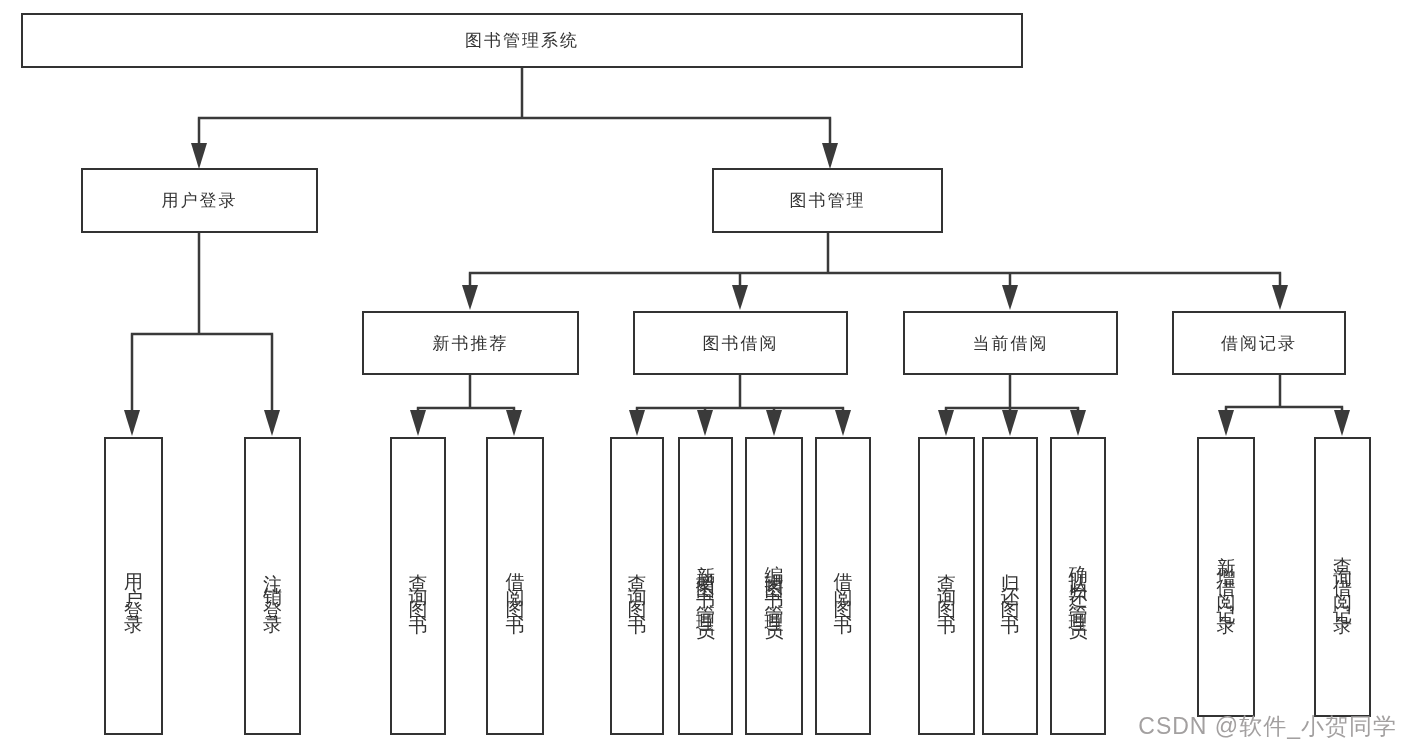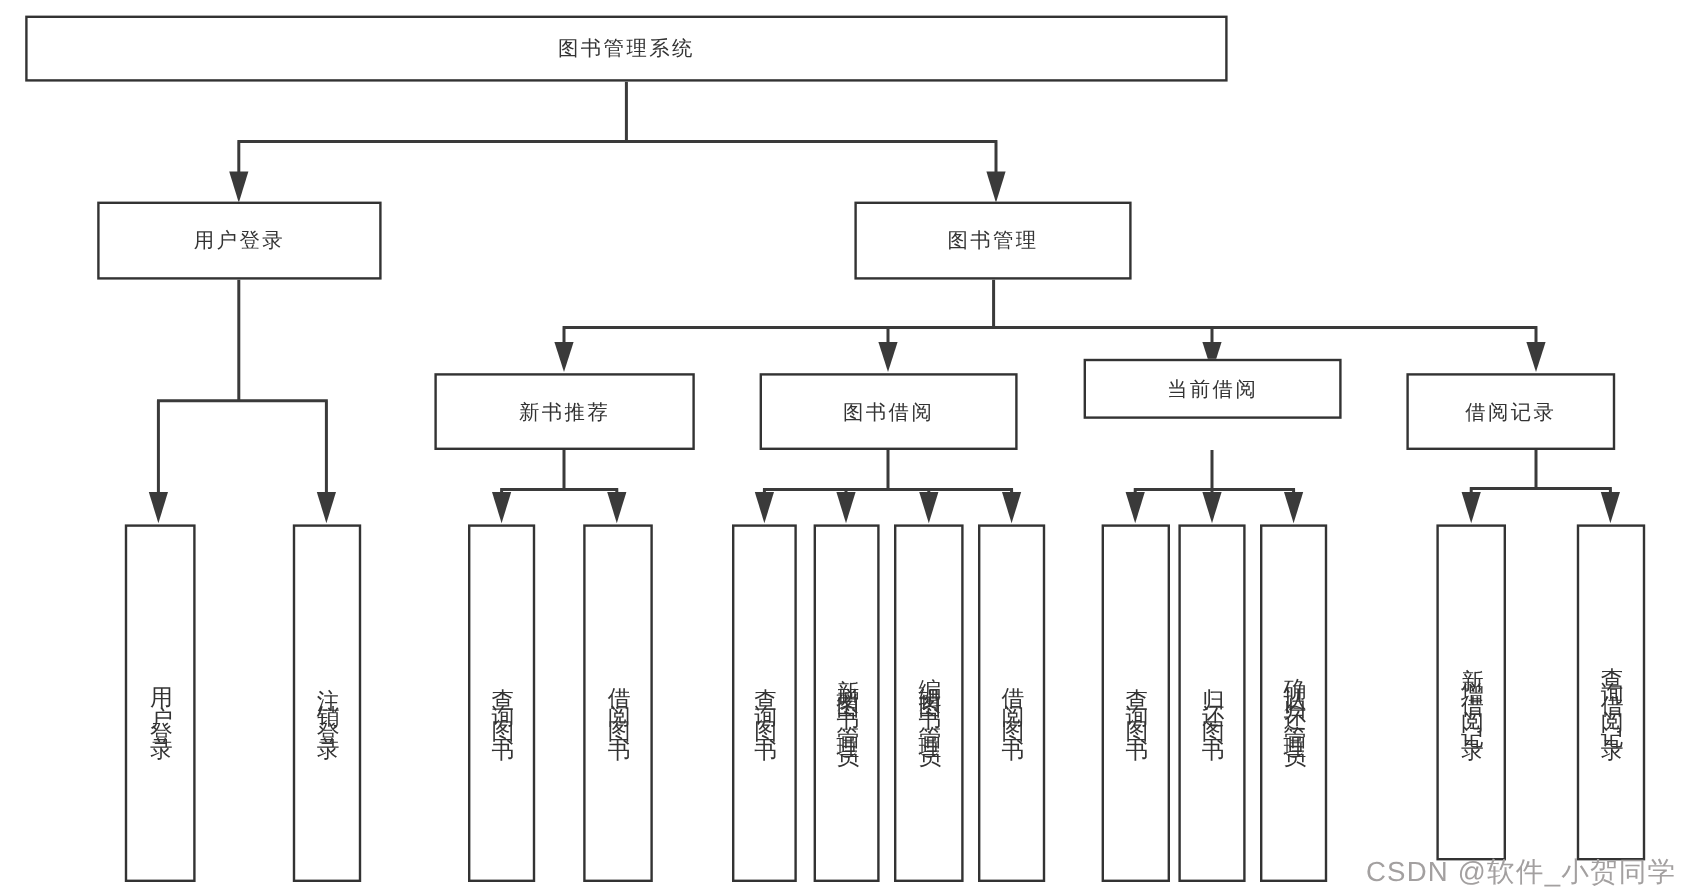--- a/index.html
+++ b/index.html
@@ -86,21 +86,21 @@
   <div class="node" style="left:712px;top:168px;width:231px;height:65px;justify-content:center;">
     <span>图书管理</span>
   </div>
 
   <div class="node" style="left:362px;top:311px;width:217px;height:64px;">
     <span>新书推荐</span>
   </div>
   <div class="node" style="left:633px;top:311px;width:215px;height:64px;">
     <span>图书借阅</span>
   </div>
-  <div class="node" style="left:903px;top:299px;width:215px;height:50px;">
+  <div class="node" style="left:903px;top:311px;width:215px;height:64px;">
     <span>当前借阅</span>
   </div>
   <div class="node" style="left:1172px;top:311px;width:174px;height:64px;">
     <span>借阅记录</span>
   </div>
 
   <div class="leaf len4" style="left:104px;top:437px;width:59px;height:298px;">
     <span>用户登录</span>
   </div>
   <div class="leaf len4" style="left:244px;top:437px;width:57px;height:298px;">

